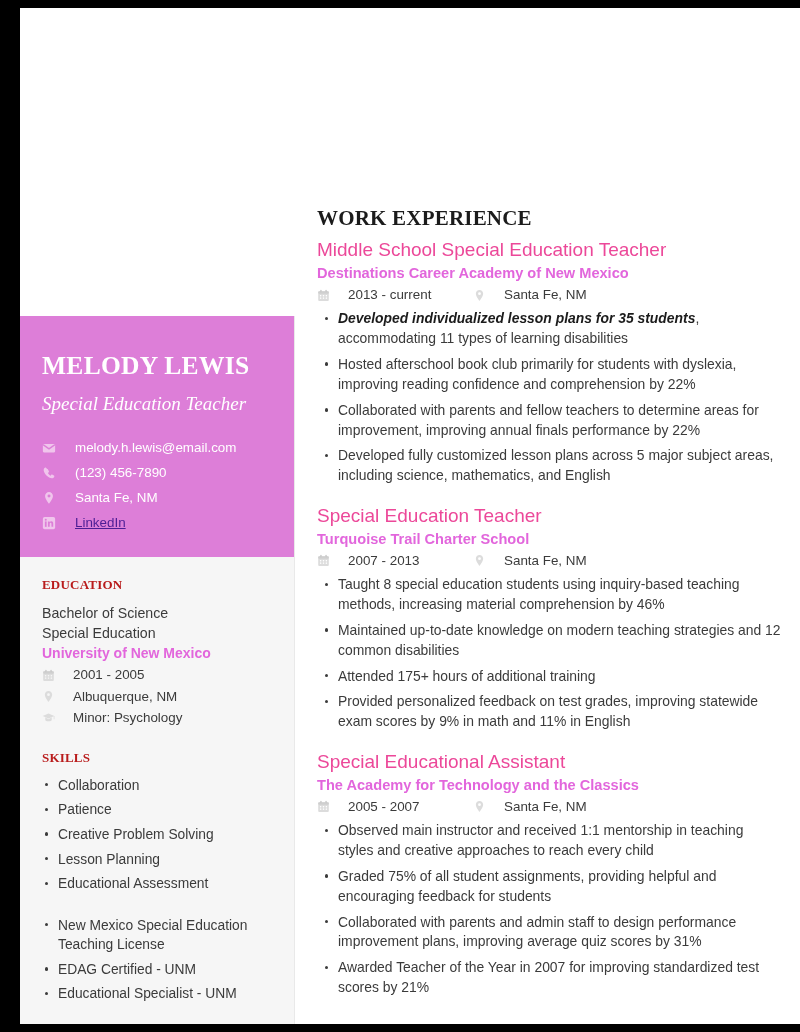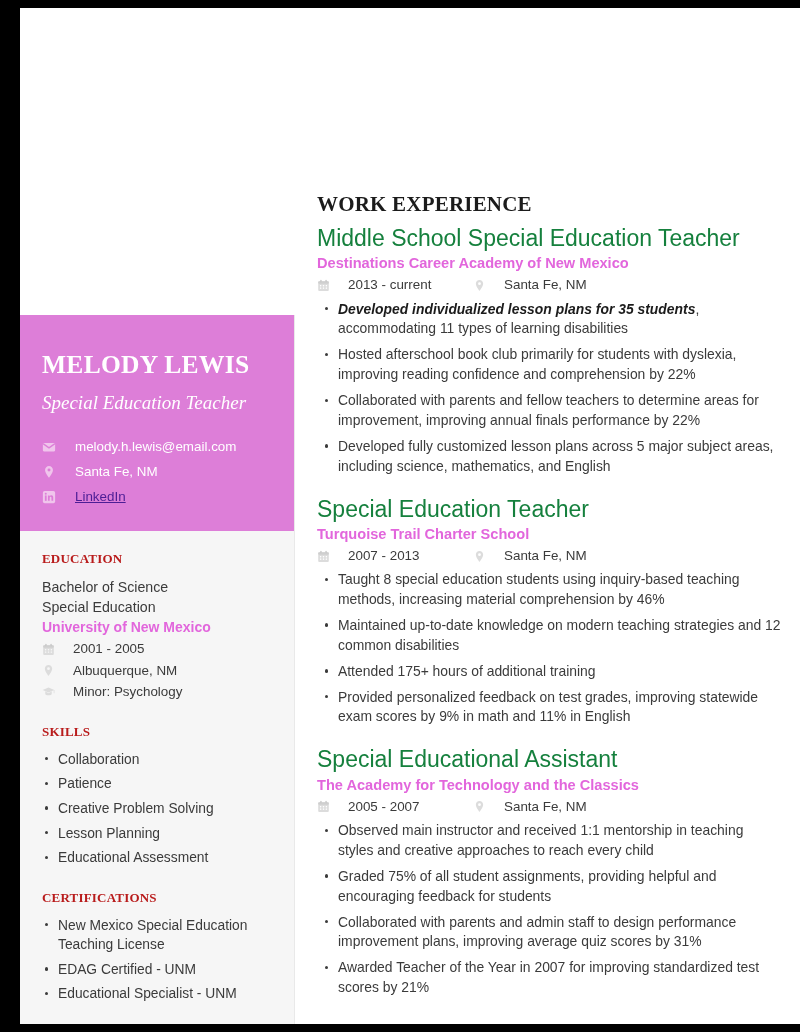--- a/index.html
+++ b/index.html
@@ -180,22 +180,22 @@
     font-size: 21px;
     color: #1b1b1b;
     letter-spacing: 0.2px;
     margin: 0 0 8px 0;
   }
 
   .job { margin-bottom: 19px; }
   .job:last-child { margin-bottom: 0; }
 
   .job-title {
-    font-size: 23px;
-    color: #15803d;
+    font-size: 19px;
+    color: #ec4899;
     font-weight: normal;
     line-height: 1.2;
     margin: 0 0 2px 0;
   }
   .job-company {
     font-size: 14.6px;
     color: #e266dc;
     font-weight: bold;
     line-height: 1.3;
     margin-bottom: 2px;
@@ -242,20 +242,28 @@
         <li class="contact-item">
           <span class="ci">
             <svg width="14" height="14" viewBox="0 0 16 16">
                 <rect x="1" y="3.5" width="14" height="9.5" rx="1.2" fill="#f0c5ec"></rect>
                 <path d="M1.6 4.4 L8 9 L14.4 4.4" stroke="#dd7ed8" stroke-width="1.5" fill="none" stroke-linecap="round" stroke-linejoin="round"></path>
               </svg>
           </span>
           <span>melody.h.lewis@email.com</span>
         </li>
 
+        <li class="contact-item">
+          <span class="ci">
+            <svg width="14" height="14" viewBox="0 0 16 16">
+                <path d="M4.2 1.8c-.8 0-1.9.7-2.2 1.9-.5 2 1 5 3.1 7.1 2.1 2.1 5.1 3.6 7.1 3.1 1.2-.3 1.9-1.4 1.9-2.2 0-.4-.2-.6-.5-.8l-2-1.1c-.4-.2-.8-.1-1 .2l-.8 1c-1.2-.5-2.6-1.9-3.1-3.1l1-.8c.3-.2.4-.6.2-1L6.8 4c-.2-.3-.4-.5-.8-.5z" fill="#f0c5ec"></path>
+              </svg>
+          </span>
+          <span>(123) 456-7890</span>
+        </li>
 
         <li class="contact-item">
           <span class="ci">
             <svg width="14" height="14" viewBox="0 0 16 16">
                 <path d="M8 1.2c-2.5 0-4.5 2-4.5 4.5 0 3.3 4.5 8.8 4.5 8.8s4.5-5.5 4.5-8.8c0-2.5-2-4.5-4.5-4.5z" fill="#f0c5ec"></path>
                 <circle cx="8" cy="5.7" r="1.7" fill="#dd7ed8"></circle>
               </svg>
           </span>
           <span>Santa Fe, NM</span>
         </li>
@@ -325,21 +333,20 @@
         <ul class="bullet-list">
           <li>Collaboration</li>
           <li>Patience</li>
           <li>Creative Problem Solving</li>
           <li>Lesson Planning</li>
           <li>Educational Assessment</li>
         </ul>
       </section>
 
       <section class="side-section">
-        <h2 class="side-heading">CERTIFICATIONS</h2>
         <ul class="bullet-list">
           <li>New Mexico Special Education Teaching License</li>
           <li>EDAG Certified - UNM</li>
           <li>Educational Specialist - UNM</li>
         </ul>
       </section>
 
     </div>
   </aside>
 

